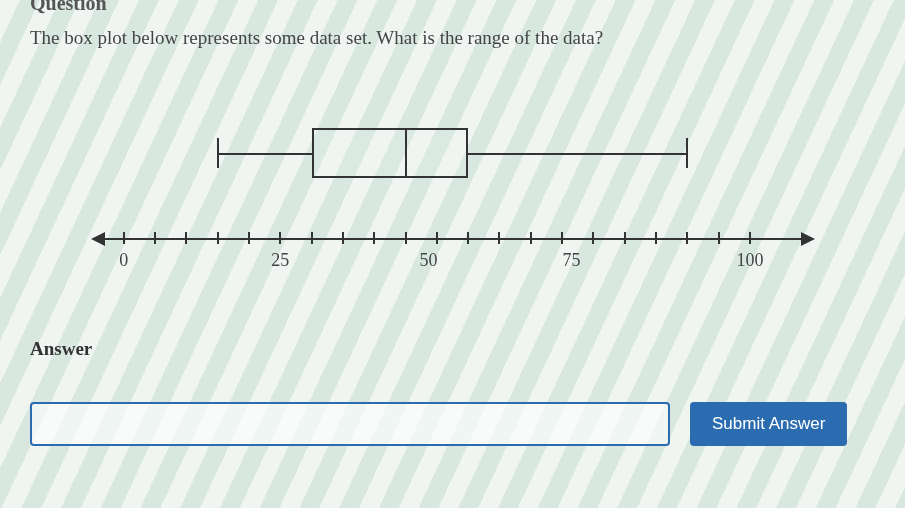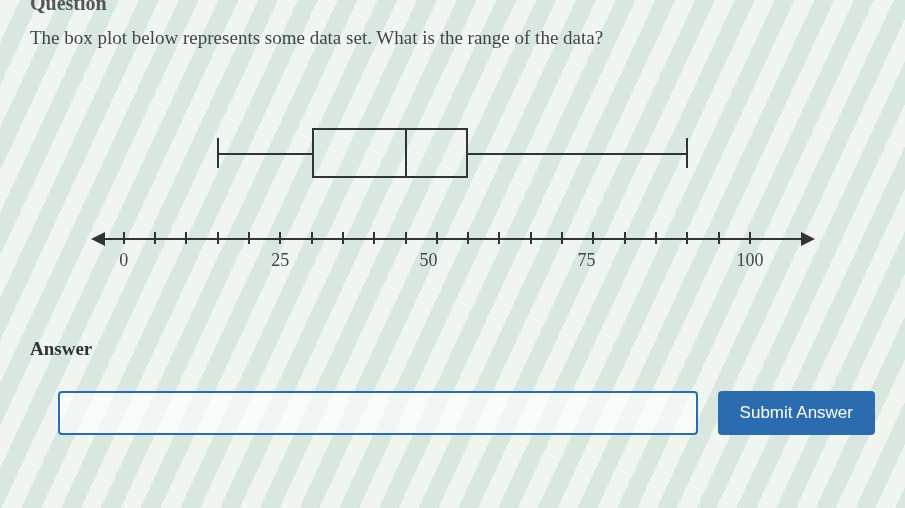--- a/index.html
+++ b/index.html
@@ -105,36 +105,35 @@
       position: absolute;
       top: 12px;
       transform: translateX(-50%);
       font-size: 18px;
       color: #444;
     }
     .answer-row {
       display: flex;
       align-items: flex-start;
       gap: 12px;
-      margin-bottom: 31px;
+      margin-bottom: 42px;
     }
     .answer-label {
       font-weight: bold;
       font-size: 19px;
       color: #333;
     }
     .attempt {
       font-size: 16px;
       color: #666;
     }
     .input-row {
       display: flex;
       align-items: center;
       gap: 20px;
-      justify-content: flex-end;
     }
     .answer-input {
       flex: 1;
       max-width: 640px;
       height: 44px;
       border: 2px solid #2b6cb0;
       border-radius: 4px;
       padding: 0 12px;
       font-size: 18px;
       background: rgba(255,255,255,0.6);
@@ -188,21 +187,21 @@
       <div class="tick" style="left: 468.565px;"></div>
       <div class="tick" style="left: 499.87px;"></div>
       <div class="tick" style="left: 531.174px;"></div>
       <div class="tick" style="left: 562.478px;"></div>
       <div class="tick" style="left: 593.783px;"></div>
       <div class="tick" style="left: 625.087px;"></div>
       <div class="tick" style="left: 656.391px;"></div>
       <div class="tick-label" style="left: 31.3043px;">0</div>
       <div class="tick-label" style="left: 187.826px;">25</div>
       <div class="tick-label" style="left: 336px;">50</div>
-      <div class="tick-label" style="left: 494px;">75</div>
+      <div class="tick-label" style="left: 479px;">75</div>
       <div class="tick-label" style="left: 657.391px;">100</div>
     </div>
 </div>
 
 <div class="answer-row">
   <span class="answer-label">Answer</span>
 </div>
 
 <div class="input-row">
   <input class="answer-input" type="text" value="" style="">

